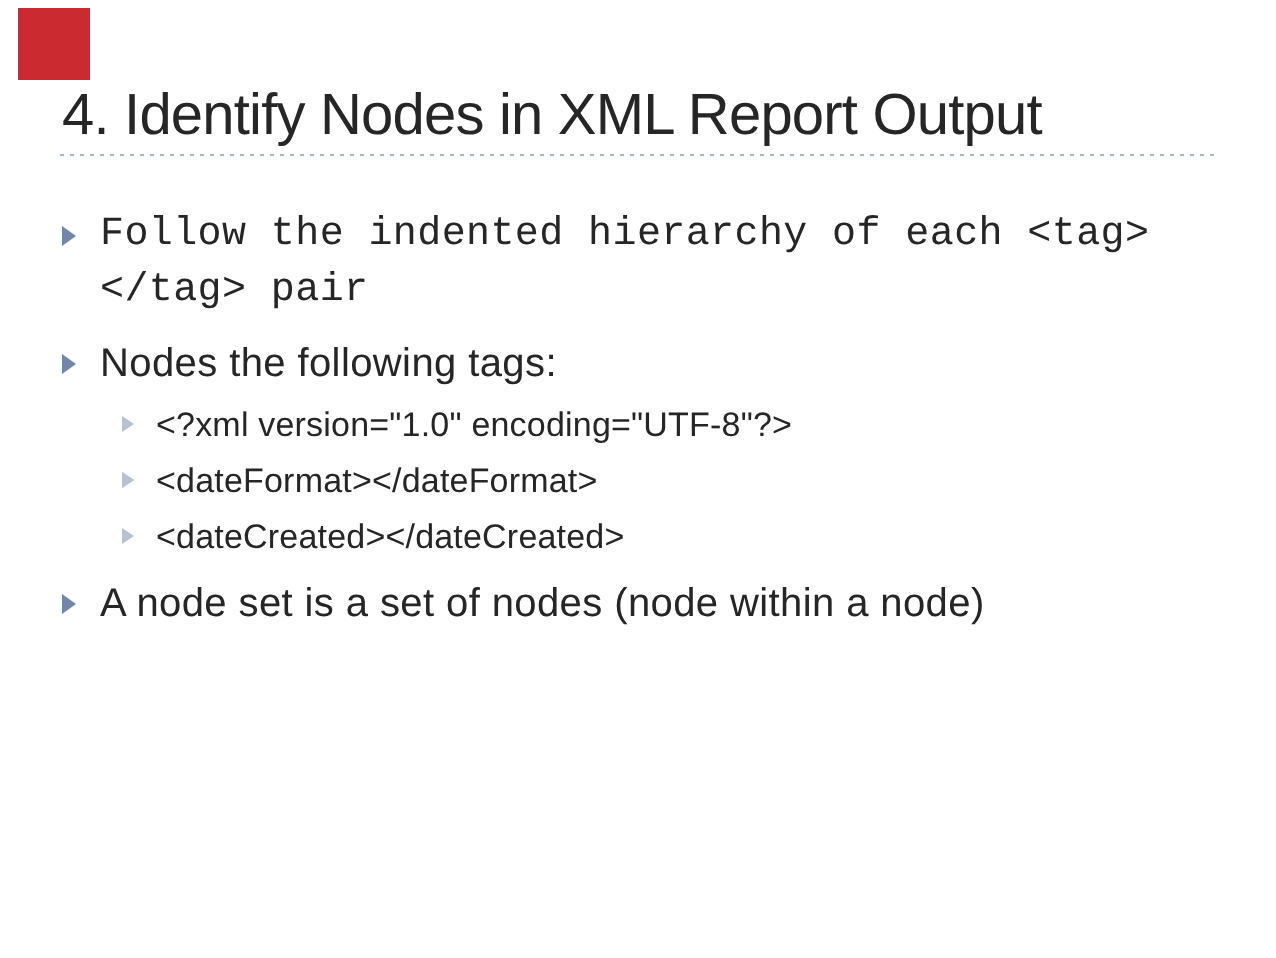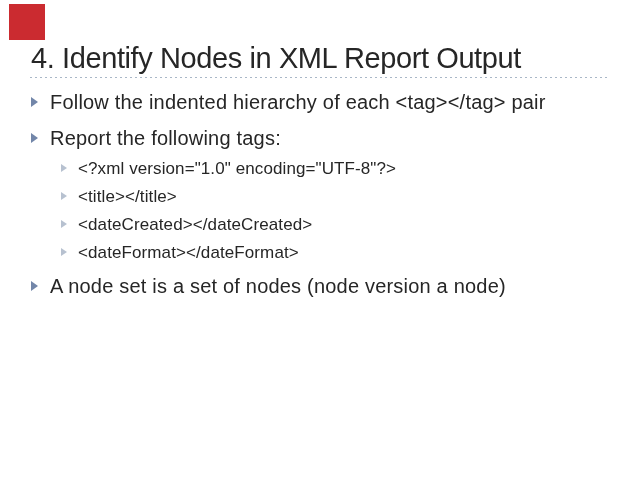--- a/index.html
+++ b/index.html
@@ -34,21 +34,21 @@
   .dot-title{top:77px;}
   .dot-footer{top:442px;}
   .content{
     position:absolute;left:30px;top:88px;width:584px;
   }
   ul.bullets{list-style:none;margin:0;padding:0;}
   li.b{
     position:relative;padding-left:20px;margin-top:8px;
     font-size:20px;line-height:28px;letter-spacing:.2px;color:var(--text);
   }
-  li.b:first-child{margin-top:0;}
+  li.b:first-child{margin-top:16px;font-family:Liberation Mono, monospace;}
   li.b .glyph{
     position:absolute;left:1px;top:9px;width:0;height:0;
     border-top:5px solid transparent;border-bottom:5px solid transparent;
     border-left:7px solid var(--b1);
   }
   li.b.lvl2{
     margin-left:31px;padding-left:17px;margin-top:5px;
     font-size:17px;line-height:23px;letter-spacing:.1px;
   }
   li.b.lvl2 .glyph{
@@ -70,47 +70,46 @@
   <div class="content">
     <ul class="bullets">
   <li class="b lvl1">
     <span class="glyph"></span>
     <span class="txt">Follow the indented hierarchy of each &lt;tag&gt;&lt;/tag&gt; pair</span>
   </li>
 
 
   <li class="b lvl1">
     <span class="glyph"></span>
-    <span class="txt">Report the following tags:</span>
+    <span class="txt">Nodes the following tags:</span>
   </li>
 
   <li class="b lvl2">
     <span class="glyph"></span>
     <span class="txt">&lt;?xml version="1.0" encoding="UTF-8"?&gt;</span>
   </li>
 
   <li class="b lvl2">
     <span class="glyph"></span>
-    <span class="txt">&lt;title&gt;&lt;/title&gt;</span>
+  </li>
+
+  <li class="b lvl2">
+    <span class="glyph"></span>
+    <span class="txt">&lt;dateFormat&gt;&lt;/dateFormat&gt;</span>
   </li>
 
   <li class="b lvl2">
     <span class="glyph"></span>
     <span class="txt">&lt;dateCreated&gt;&lt;/dateCreated&gt;</span>
   </li>
 
-  <li class="b lvl2">
-    <span class="glyph"></span>
-    <span class="txt">&lt;dateFormat&gt;&lt;/dateFormat&gt;</span>
-  </li>
-
 
   <li class="b lvl1">
     <span class="glyph"></span>
-    <span class="txt">A node set is a set of nodes (node version a node)</span>
+    <span class="txt">A node set is a set of nodes (node within a node)</span>
   </li>
 </ul>
   </div>
 
   <div class="dotline dot-footer"></div>
 
   <div class="corner-square corner-teal"></div>
 </div>
 
 </body></html>

